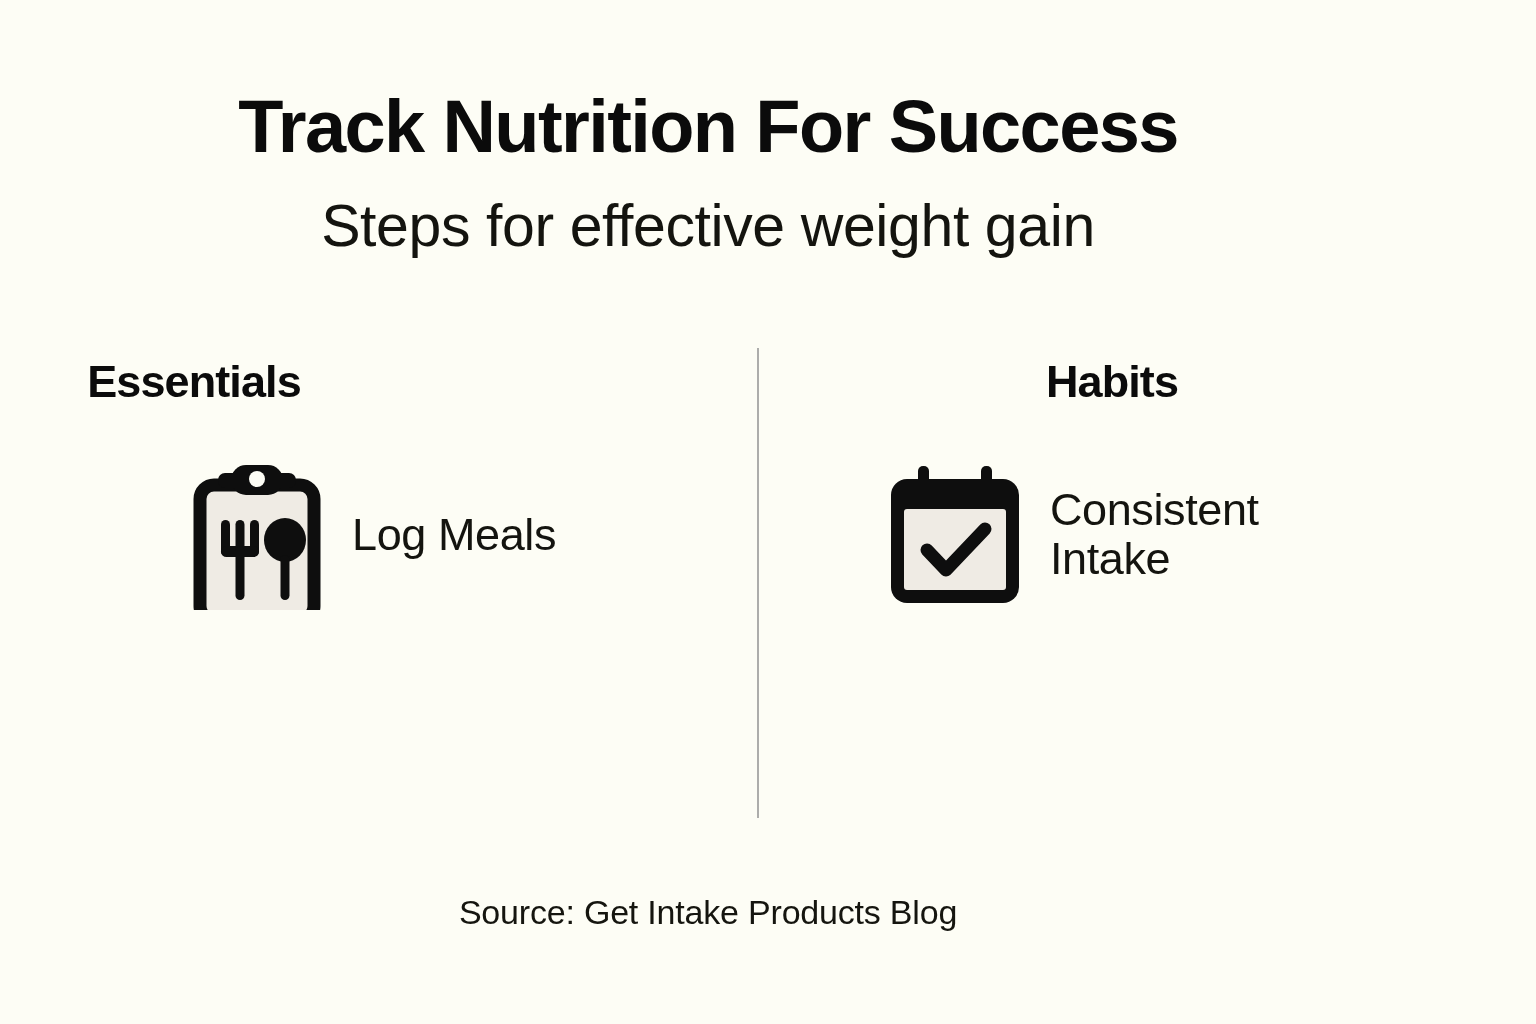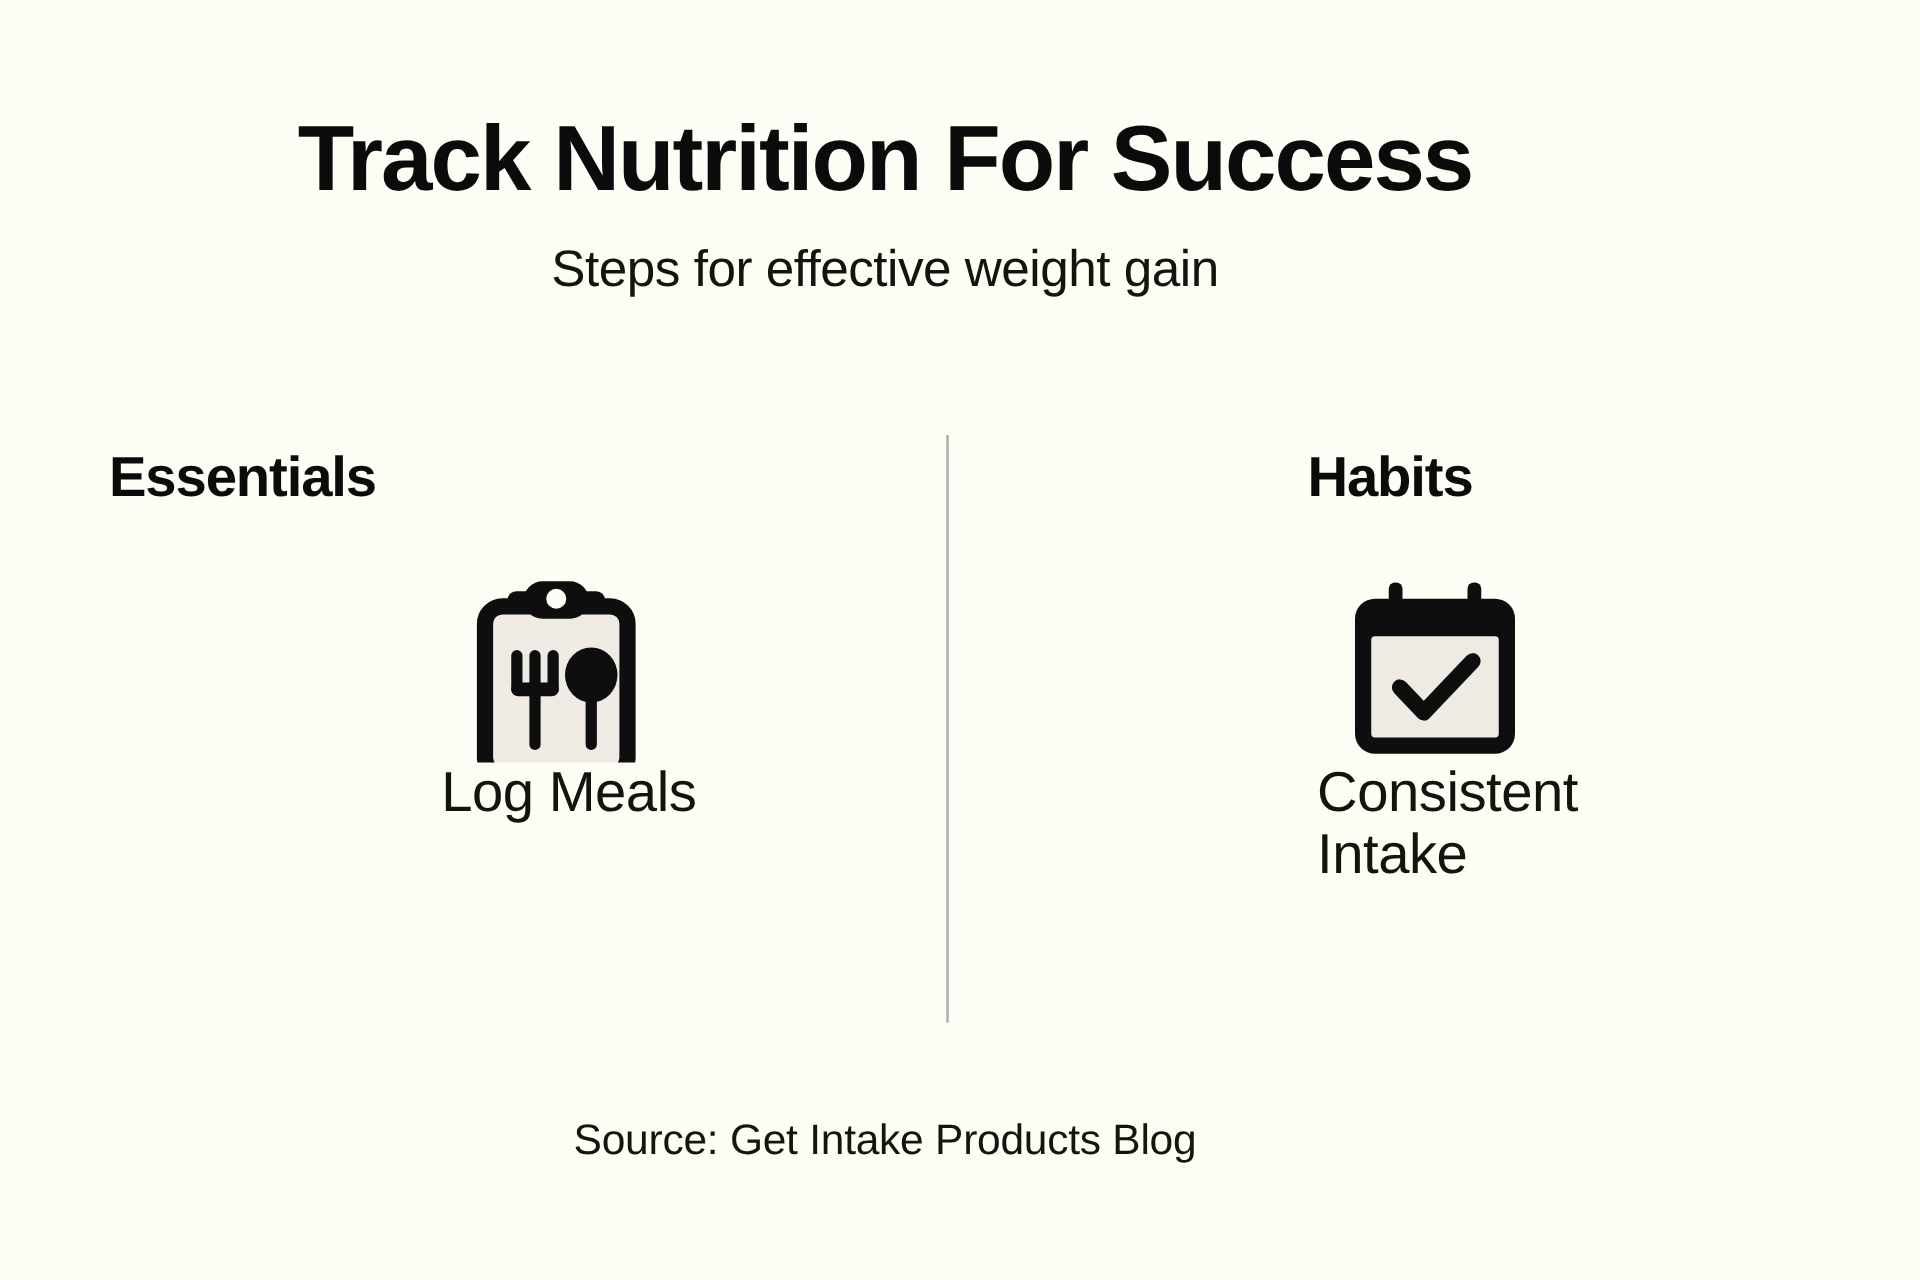--- a/index.html
+++ b/index.html
@@ -33,21 +33,21 @@
   }
   .title {
     font-size: 74px;
     font-weight: 700;
     letter-spacing: -1.6px;
     line-height: 1.05;
     margin: 0;
     color: #0B0B0B;
   }
   .subtitle {
-    font-size: 41px;
+    font-size: 59px;
     font-weight: 400;
     letter-spacing: -0.4px;
     margin: 26px 0 0 0;
     color: #14140F;
   }
 
   
   .columns {
     position: absolute;
     top: 344px;
@@ -86,21 +86,21 @@
     background: #ADADAB;
   }
 
   .items {
     margin-top: 52px;
     display: flex;
     flex-direction: column;
   }
   .item {
     display: flex;
-    flex-direction: column;
+    flex-direction: row;
     align-items: center;
     min-height: 150px;
   }
   .item + .item { margin-top: 28px; }
   .col-left  .item { padding-left: 142px; }
   .col-right .item { padding-left: 72px; }
 
   .icon-box {
     width: 150px;
     height: 150px;

